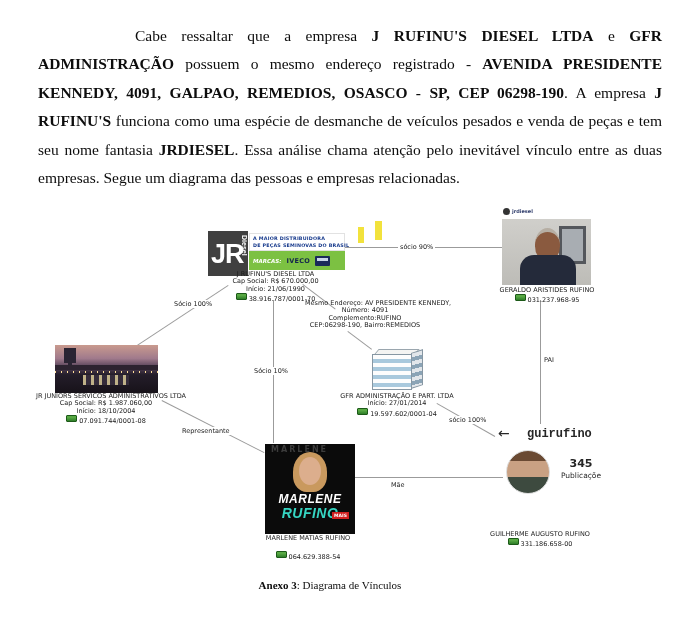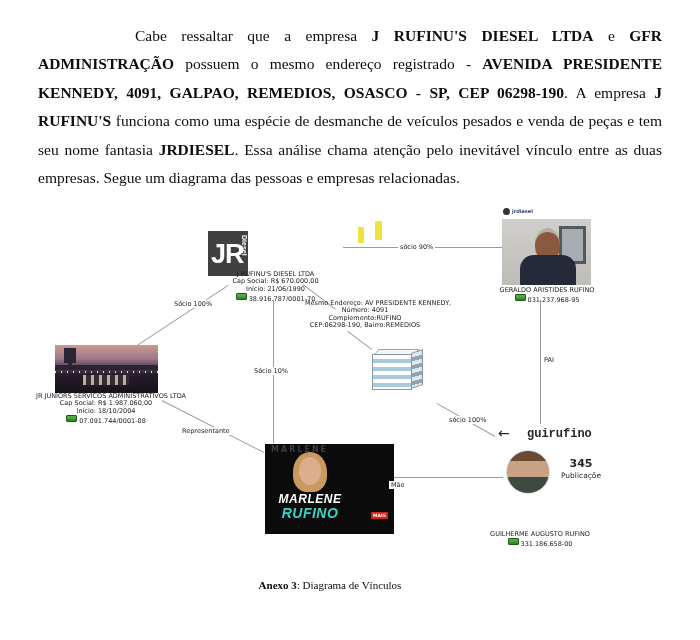--- a/index.html
+++ b/index.html
@@ -67,21 +67,21 @@
     background:repeating-linear-gradient(90deg,#e8d8a2 0 3px,#3a3040 3px 8px);opacity:.8;}
   .gfr-building{left:370px;top:347px;width:53px;height:43px;z-index:4;}
   .gfr-building .front{position:absolute;left:2px;top:7px;width:38px;height:34px;
     background:repeating-linear-gradient(180deg,#fdfdfd 0 4px,#a9c9dd 4px 8px);
     border:1px solid #8797a3;}
   .gfr-building .side{position:absolute;left:41px;top:4px;width:10px;height:34px;
     background:repeating-linear-gradient(180deg,#e2e6ea 0 4px,#8ba4b6 4px 8px);
     border:1px solid #8797a3;transform:skewY(-18deg);}
   .gfr-building .roof{position:absolute;left:2px;top:2px;width:39px;height:6px;background:#f4f4f2;
     border:1px solid #9aa6ae;transform:skewX(-40deg);transform-origin:0 100%;}
-  .marlene-photo{left:265px;top:444px;width:90px;height:90px;background:#0b0b0b;color:#fff;padding-left:39px;}
+  .marlene-photo{left:265px;top:444px;width:90px;height:90px;background:#0b0b0b;color:#fff;}
   .marlene-photo .ghost{position:absolute;left:6px;top:1px;font-size:8px;font-weight:bold;
     color:#3c3c3c;letter-spacing:2px;white-space:nowrap;}
   .marlene-photo .hair{position:absolute;left:28px;top:8px;width:34px;height:40px;
     border-radius:50% 50% 40% 40%;background:#c9995e;}
   .marlene-photo .face{position:absolute;left:34px;top:13px;width:22px;height:28px;
     border-radius:50%;background:#dcae8d;}
   .marlene-photo .t1{position:absolute;left:0;width:90px;top:48px;text-align:center;
     font-family:"Liberation Sans",sans-serif;font-style:italic;font-weight:bold;font-size:12px;
     letter-spacing:.5px;color:#fff;}
   .marlene-photo .t2{position:absolute;left:0;width:90px;top:61px;text-align:center;
@@ -136,20 +136,31 @@
     <span class="elabel" style="left:542px;top:356px;">PAI</span>
     <span class="elabel" style="left:447px;top:416px;">sócio 100%</span>
 
     <div class="hl" style="left:358px;top:227px;width:6px;height:16px;"></div>
     <div class="hl" style="left:375px;top:221px;width:7px;height:19px;"></div>
 
     <div class="jrsq">
       <span class="jr">JR</span>
       <span class="vert">Diesel</span>
     </div>
+    <div class="banner">
+      <div class="white">
+        <div>A MAIOR DISTRIBUIDORA</div>
+        <div>DE PEÇAS SEMINOVAS DO BRASIL</div>
+      </div>
+      <div class="green">
+        <span class="marcas">MARCAS:</span>
+        <span class="iveco">IVECO</span>
+        <span class="brandbox"></span>
+      </div>
+    </div>
 
     <div class="nlabel" style="left:213px;top:271px;width:125px;">
       <div>J RUFINU'S DIESEL LTDA</div>
       <div>Cap Social: R$ 670.000,00</div>
       <div>Início: 21/06/1990</div>
       <div><span class="badge"></span><span>38.916.787/0001-70</span></div>
     </div>
 
     <div class="nlabel" style="left:305px;top:300px;width:120px;">
       <div>Mesmo Endereço: AV PRESIDENTE KENNEDY,</div>
@@ -182,29 +193,39 @@
       <div>JR JUNIORS SERVICOS ADMINISTRATIVOS LTDA</div>
       <div>Cap Social: R$ 1.987.060,00</div>
       <div>Início: 18/10/2004</div>
       <div><span class="badge"></span><span>07.091.744/0001-08</span></div>
     </div>
 
     <div class="photo gfr-building">
       <div class="roof"></div>
       <div class="side"></div>
       <div class="front"></div>
+    </div>
+    <div class="nlabel" style="left:337px;top:393px;width:120px;">
+      <div>GFR ADMINISTRAÇÃO E PART. LTDA</div>
+      <div>Início: 27/01/2014</div>
+      <div><span class="badge"></span><span>19.597.602/0001-04</span></div>
     </div>
 
     <div class="photo marlene-photo">
       <div class="ghost">MARLENE</div>
       <div class="hair"></div>
       <div class="face"></div>
       <div class="t1">MARLENE</div>
       <div class="t2">RUFINO</div>
       <div class="tag">MAIS</div>
+    </div>
+    <div class="nlabel" style="left:248px;top:535px;width:120px;">
+      <div>MARLENE MATIAS RUFINO</div>
+      <div style="height:9px;"></div>
+      <div><span class="badge"></span><span>064.629.388-54</span></div>
     </div>
 
     <span class="ig-back">←</span>
     <span class="ig-user">guirufino</span>
     <div class="ig-avatar"></div>
     <div class="ig-count">345</div>
     <div class="ig-count-label">Publicaçõe</div>
     <div class="nlabel" style="left:480px;top:531px;width:120px;">
       <div>GUILHERME AUGUSTO RUFINO</div>
       <div><span class="badge"></span><span>331.186.658-00</span></div>

